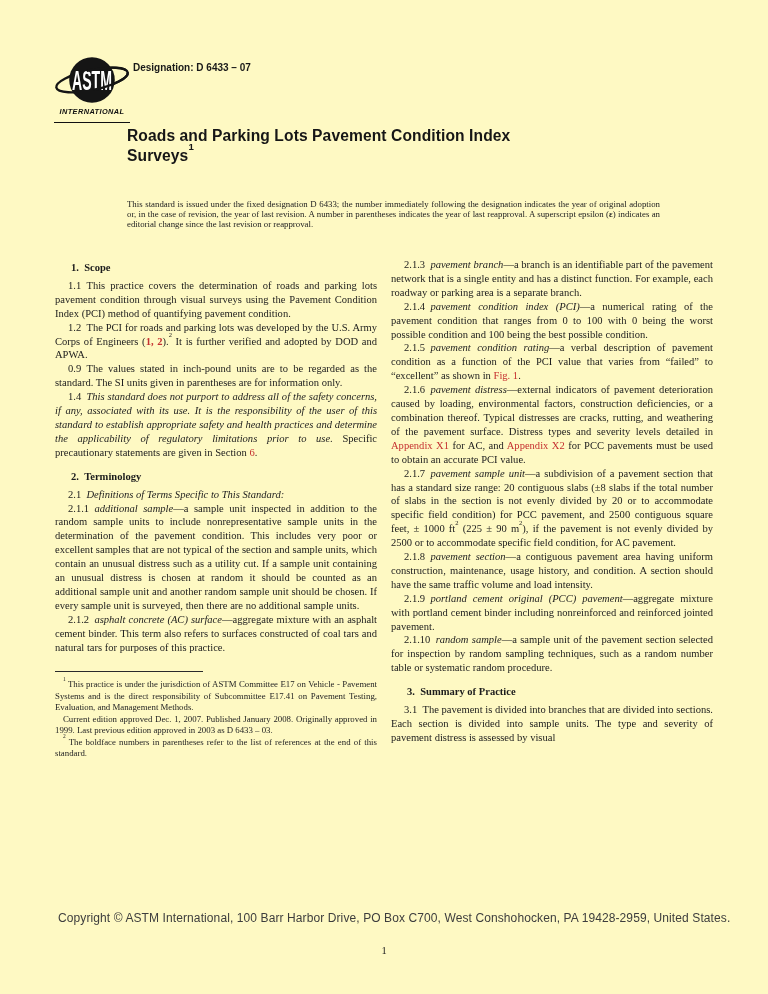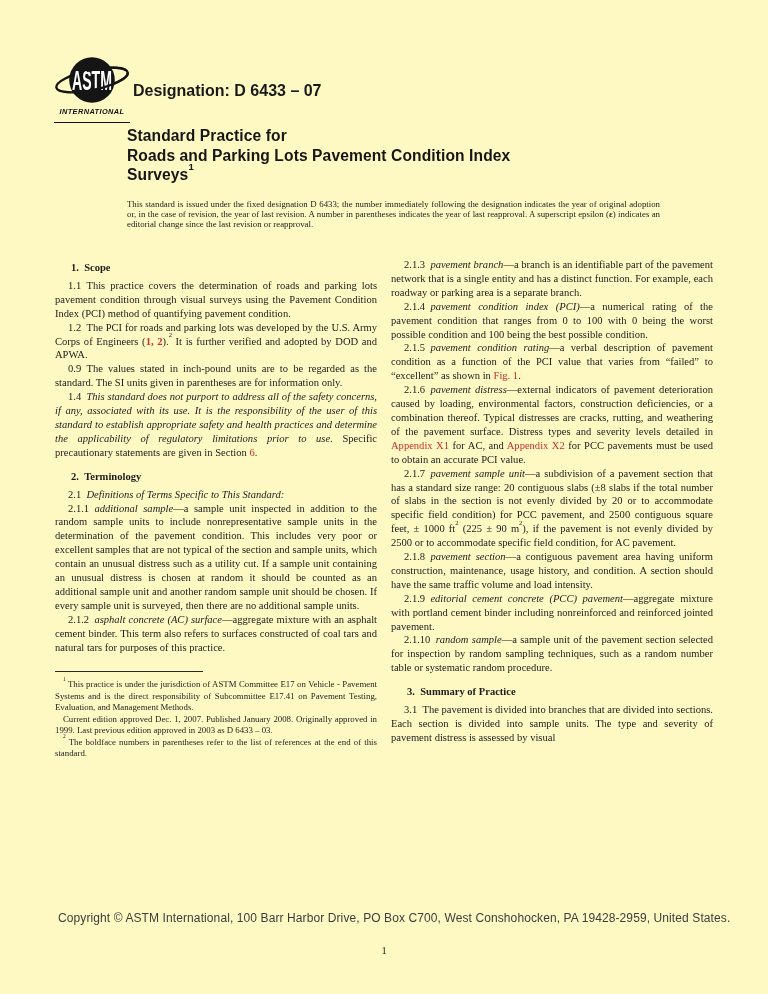--- a/index.html
+++ b/index.html
@@ -21,21 +21,21 @@
     font-weight: bold; font-style: italic;
     font-size: 7.4px; letter-spacing: 0.4px;
     color:#111;
     border-bottom: 1.4px solid #111;
     padding-bottom: 6px;
     text-align: center;
   }
   .designation {
     position: absolute; left: 133px; top: 62px;
     font-family: "Liberation Sans", sans-serif;
-    font-weight: bold; font-size: 16px; color:#191919;margin-top:20px;
+    font-weight: bold; font-size: 10px; color:#191919;
   }
   
   .title-block { position: absolute; left: 127px; top: 126px; width: 570px; }
   .title-line {
     font-family: "Liberation Sans", sans-serif;
     font-weight: bold; font-size: 15.6px; line-height: 19.6px;
     letter-spacing: 0.1px; color:#161616;
   }
   
   .issuance {
@@ -89,21 +89,20 @@
       <circle cx="38" cy="24" r="22.8" fill="#151515"></circle>
       <text x="38" y="33.5" text-anchor="middle" font-family="Liberation Sans, sans-serif" font-weight="bold" font-size="28" fill="#ffffff" textLength="40" lengthAdjust="spacingAndGlyphs">ASTM</text>
       <ellipse cx="38" cy="24" rx="36.5" ry="10" fill="none" stroke="#151515" stroke-width="2.4" transform="rotate(-12 38 24)" stroke-dasharray="40 75"></ellipse>
     </svg>
     <div class="logo-intl">INTERNATIONAL</div>
   </div>
 
   <div class="designation">Designation: D 6433 – 07</div>
 
   <div class="title-block" id="title-block">
-      <div class="title-line"><span>Standard Practice for</span></div>
       <div class="title-line"><span>Roads and Parking Lots Pavement Condition Index</span></div>
       <div class="title-line"><span>Surveys</span><sup>1</sup></div>
     </div>
 
   <div class="issuance" id="issuance"><span>This standard is issued under the fixed designation D 6433; the number immediately following the designation indicates the year of original adoption or, in the case of revision, the year of last revision. A number in parentheses indicates the year of last reapproval. A superscript epsilon (</span><span class="bd">ε</span><span>) indicates an editorial change since the last revision or reapproval.</span></div>
 
   <div class="columns">
     <div class="col">
       <div id="col-left-blocks">
           <div class="sec-h"><span>1. Scope</span></div>
@@ -123,21 +122,21 @@
           <div class="fn-p"><sup>2</sup><span> The boldface numbers in parentheses refer to the list of references at the end of this standard.</span></div>
         </div>
     </div>
     <div class="col" id="col-right-blocks">
         <div class="para"><span>2.1.3 </span><span class="it">pavement branch</span><span>—a branch is an identifiable part of the pavement network that is a single entity and has a distinct function. For example, each roadway or parking area is a separate branch.</span></div>
         <div class="para"><span>2.1.4 </span><span class="it">pavement condition index (PCI)</span><span>—a numerical rating of the pavement condition that ranges from 0 to 100 with 0 being the worst possible condition and 100 being the best possible condition.</span></div>
         <div class="para"><span>2.1.5 </span><span class="it">pavement condition rating</span><span>—a verbal description of pavement condition as a function of the PCI value that varies from “failed” to “excellent” as shown in </span><span class="lk">Fig. 1</span><span>.</span></div>
         <div class="para"><span>2.1.6 </span><span class="it">pavement distress</span><span>—external indicators of pavement deterioration caused by loading, environmental factors, construction deficiencies, or a combination thereof. Typical distresses are cracks, rutting, and weathering of the pavement surface. Distress types and severity levels detailed in </span><span class="lk">Appendix X1</span><span> for AC, and </span><span class="lk">Appendix X2</span><span> for PCC pavements must be used to obtain an accurate PCI value.</span></div>
         <div class="para"><span>2.1.7 </span><span class="it">pavement sample unit</span><span>—a subdivision of a pavement section that has a standard size range: 20 contiguous slabs (±8 slabs if the total number of slabs in the section is not evenly divided by 20 or to accommodate specific field condition) for PCC pavement, and 2500 contiguous square feet, ± 1000 ft</span><sup>2</sup><span> (225 ± 90 m</span><sup>2</sup><span>), if the pavement is not evenly divided by 2500 or to accommodate specific field condition, for AC pavement.</span></div>
         <div class="para"><span>2.1.8 </span><span class="it">pavement section</span><span>—a contiguous pavement area having uniform construction, maintenance, usage history, and condition. A section should have the same traffic volume and load intensity.</span></div>
-        <div class="para"><span>2.1.9 </span><span class="it">editorial cement concrete (PCC) pavement</span><span>—aggregate mixture with portland cement binder including nonreinforced and reinforced jointed pavement.</span></div>
+        <div class="para"><span>2.1.9 </span><span class="it">portland cement original (PCC) pavement</span><span>—aggregate mixture with portland cement binder including nonreinforced and reinforced jointed pavement.</span></div>
         <div class="para"><span>2.1.10 </span><span class="it">random sample</span><span>—a sample unit of the pavement section selected for inspection by random sampling techniques, such as a random number table or systematic random procedure.</span></div>
         <div class="sec-h"><span>3. Summary of Practice</span></div>
         <div class="para"><span>3.1 The pavement is divided into branches that are divided into sections. Each section is divided into sample units. The type and severity of pavement distress is assessed by visual</span></div>
       </div>
   </div>
 
   <div class="copyright">Copyright © ASTM International, 100 Barr Harbor Drive, PO Box C700, West Conshohocken, PA 19428-2959, United States.</div>
 
   <div class="page-num">1</div>
 

